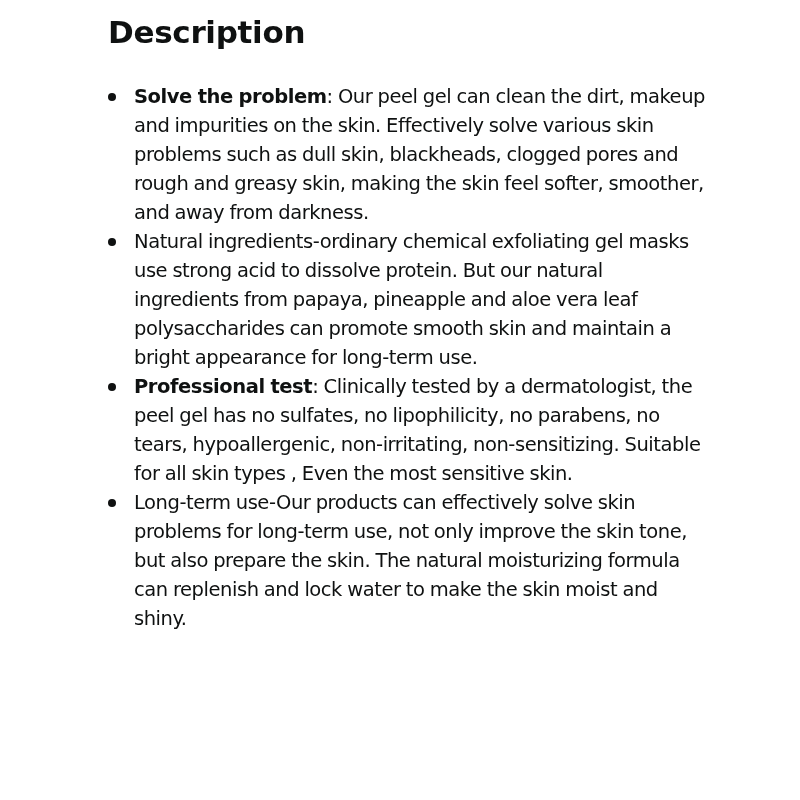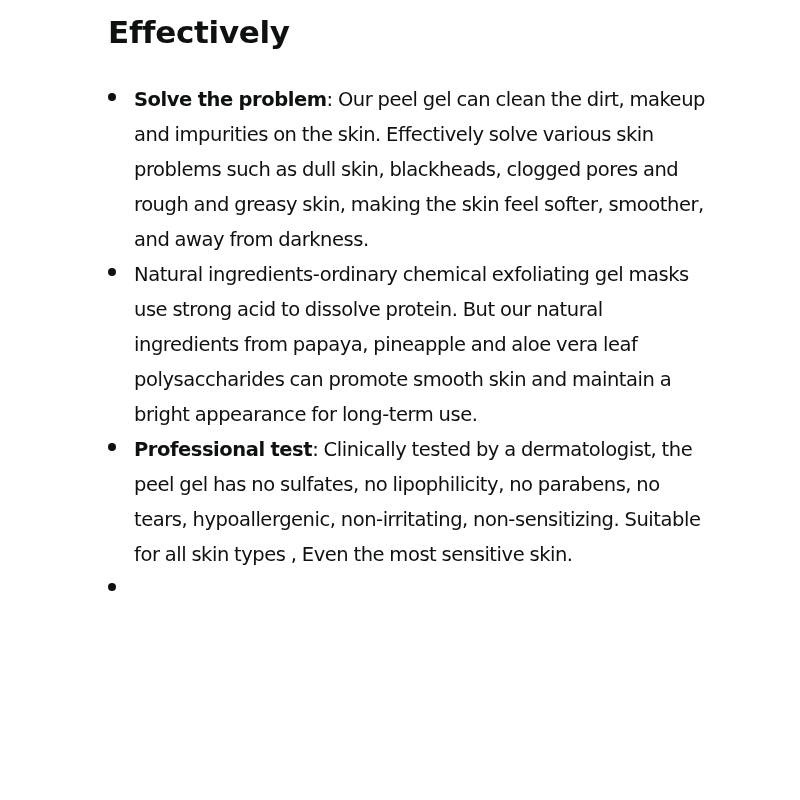--- a/index.html
+++ b/index.html
@@ -40,21 +40,21 @@
     }
     ul.bullets {
       list-style: none;
       margin: 26px 0 0 0;
       padding: 0;
     }
     ul.bullets li {
       position: relative;
       padding-left: 26px;
       font-size: 19.5px;
-      line-height: 35px;
+      line-height: 29px;
       letter-spacing: -0.45px;
       word-spacing: -0.5px;
       color: #0f1111;
     }
     ul.bullets li .dot {
       position: absolute;
       left: 0;
       top: 11px;
       width: 8px;
       height: 8px;
@@ -62,30 +62,30 @@
       background: #0f1111;
     }
     .bold-lead {
       font-weight: bold;
     }
   </style>
 </head>
 <body>
 
 <div class="content">
-  <h1 class="title">Effectively</h1>
+  <h1 class="title">Description</h1>
 
 
   <ul class="bullets">
     <li>
       <span class="dot"></span><span class="bold-lead">Solve the problem</span><span>: Our peel gel can clean the dirt, makeup and impurities on the skin. Effectively solve various skin problems such as dull skin, blackheads, clogged pores and rough and greasy skin, making the skin feel softer, smoother, and away from darkness.</span>
     </li>
     <li>
       <span class="dot"></span><span>Natural ingredients-ordinary chemical exfoliating gel masks use strong acid to dissolve protein. But our natural ingredients from papaya, pineapple and aloe vera leaf polysaccharides can promote smooth skin and maintain a bright appearance for long-term use.</span>
     </li>
     <li>
       <span class="dot"></span><span class="bold-lead">Professional test</span><span>: Clinically tested by a dermatologist, the peel gel has no sulfates, no lipophilicity, no parabens, no tears, hypoallergenic, non-irritating, non-sensitizing. Suitable for all skin types , Even the most sensitive skin.</span>
     </li>
     <li>
-      <span class="dot"></span>
+      <span class="dot"></span><span>Long-term use-Our products can effectively solve skin problems for long-term use, not only improve the skin tone, but also prepare the skin. The natural moisturizing formula can replenish and lock water to make the skin moist and shiny.</span>
     </li>
   </ul>
 </div>
 
 </body></html>

